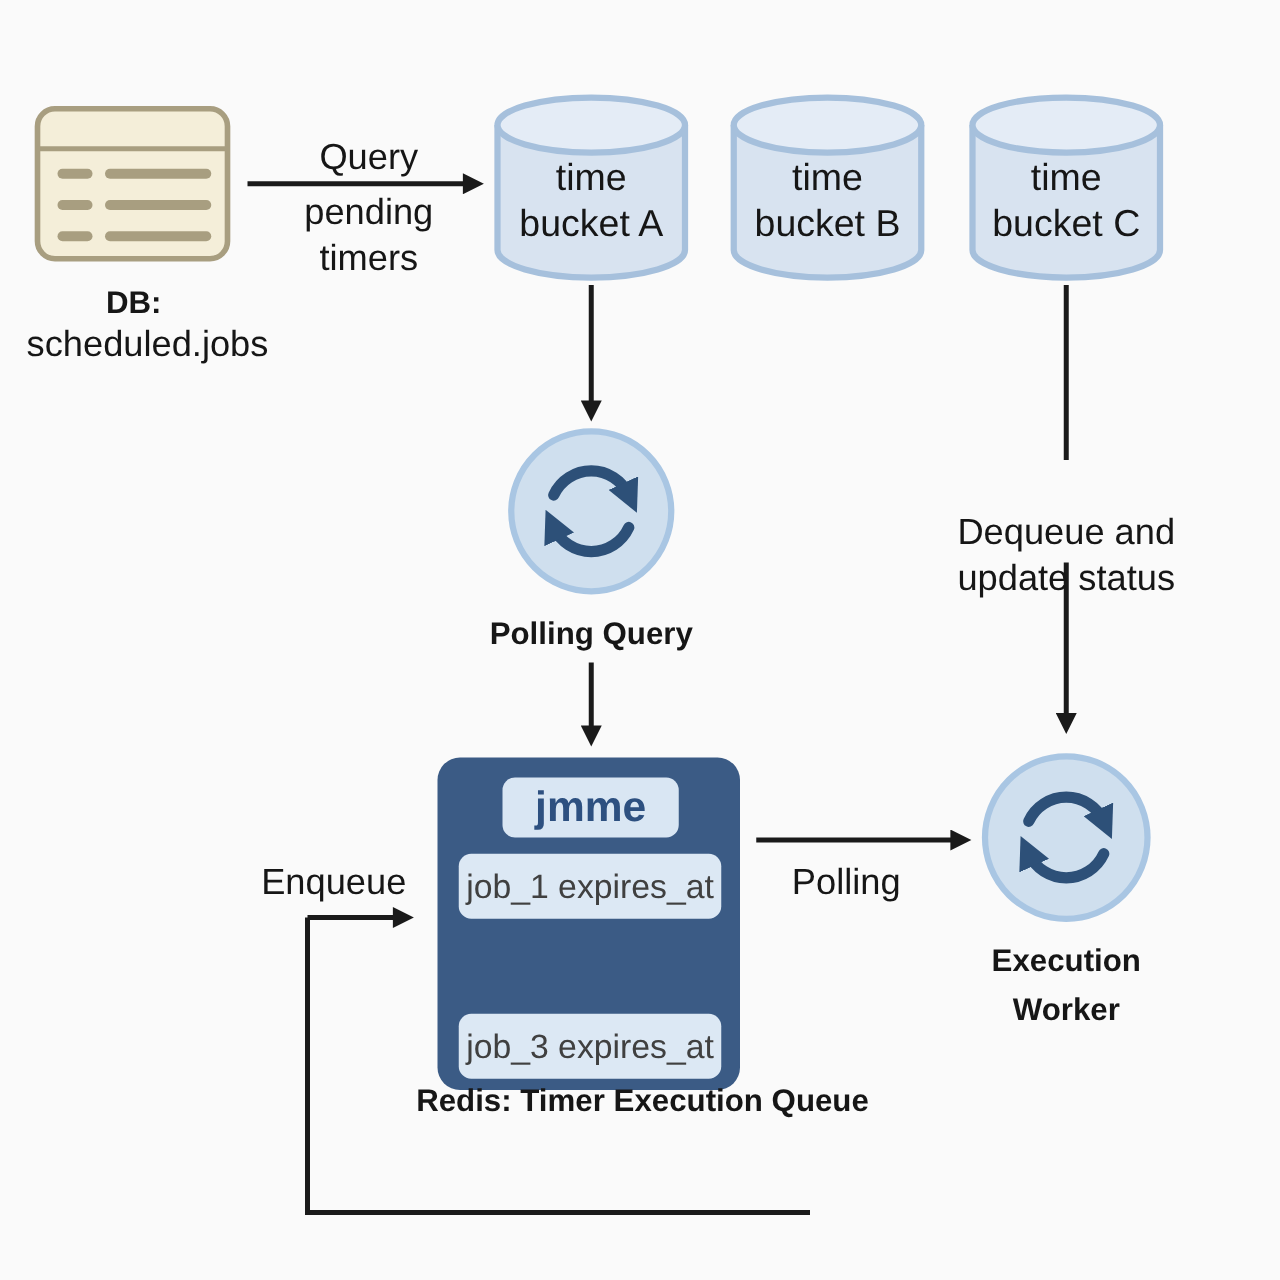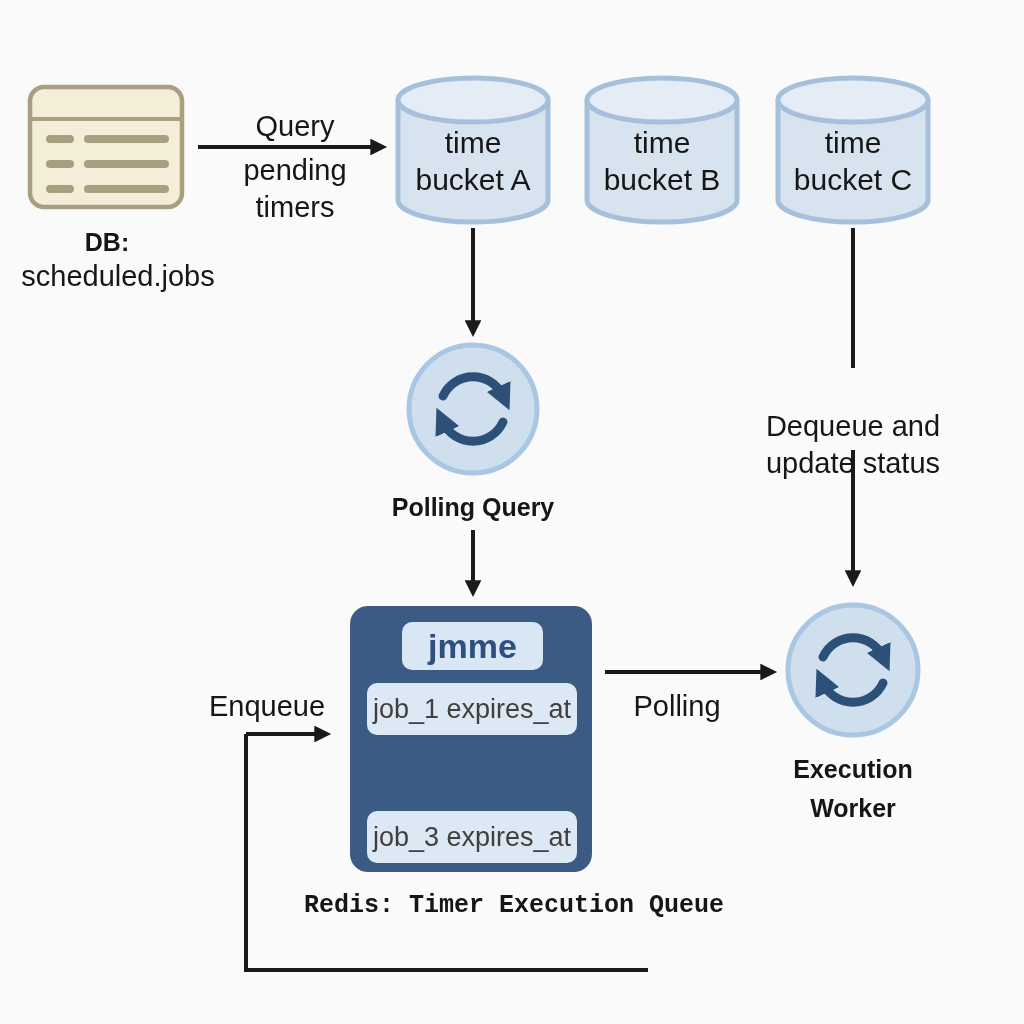--- a/index.html
+++ b/index.html
@@ -142,15 +142,15 @@
 
   <div class="label" style="left:733px;top:374px;width:240px;margin-top:34px;">Dequeue and
 update status</div>
 
   <div class="label" style="left:177px;top:688px;width:180px;">Enqueue</div>
   <div class="label" style="left:587px;top:688px;width:180px;">Polling</div>
 
   <div class="label bold" style="left:753px;top:750px;width:200px;line-height:39px;">Execution
 Worker</div>
 
-  <div class="label bold" style="left:264px;top:887px;width:500px;font-family:Liberation Mono, monospace;">Redis: Timer Execution Queue</div>
+  <div class="label bold" style="left:264px;top:863px;width:500px;">Redis: Timer Execution Queue</div>
 
 </div>
 
 </body></html>

